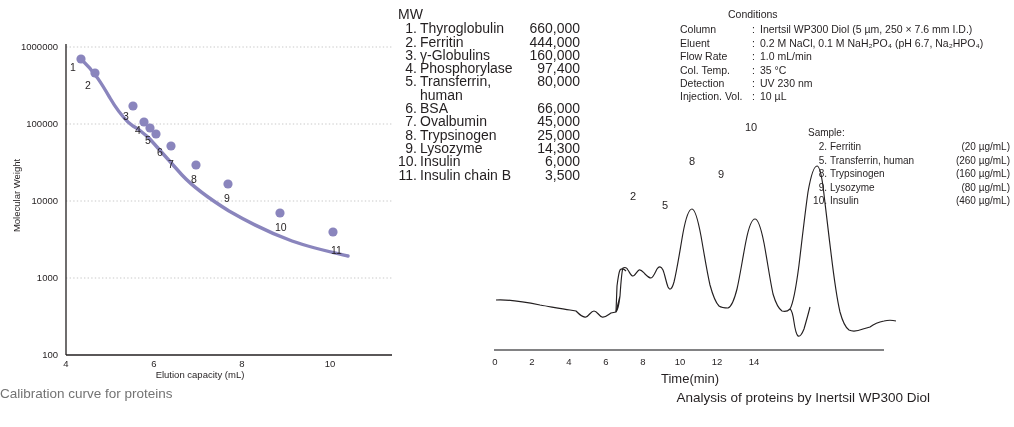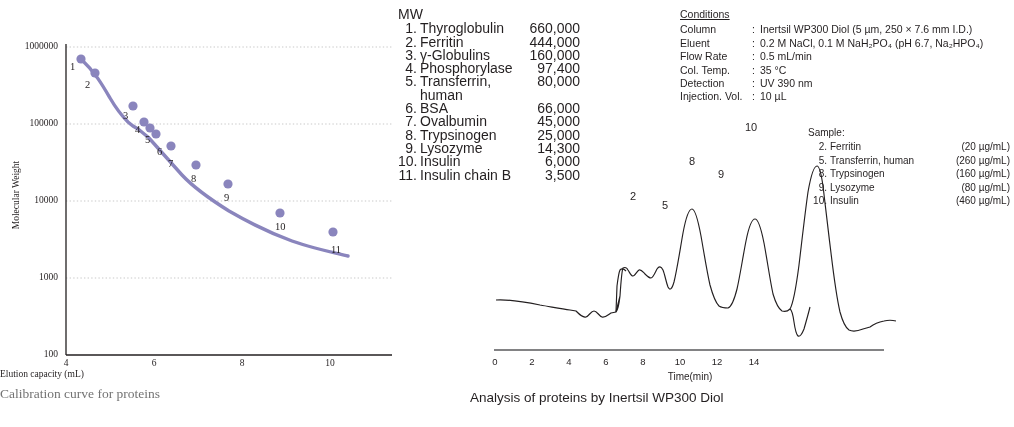--- a/index.html
+++ b/index.html
@@ -13,39 +13,40 @@
     position: relative;
     font-family: "Liberation Sans", sans-serif;
     color: #231f20;
     overflow: hidden;
   }
 
   
   #calibration-panel {
     position: absolute;
     left: 0; top: 0;
-    width: 400px; height: 427px; font-family: Liberation Serif, serif;
+    width: 400px; height: 427px;
   }
   #calibration-plot {
     position: absolute;
     left: 0; top: 0;
     width: 400px; height: 400px;
   }
   .cal-caption {
     position: absolute;
     left: 0; top: 386px;
     width: 400px;
     text-align: left;
     font-size: 13.5px;
     color: #737373;
   }
   .axis-title-x {
     position: absolute;
     left: 0; top: 369px;
     width: 400px;
+    text-align: center;
     font-size: 9.5px;
     color: #231f20;
   }
   .axis-title-y {
     position: absolute;
     left: -44px; top: 190px;
     width: 120px;
     text-align: center;
     font-size: 9.5px;
     transform: rotate(-90deg);
@@ -82,22 +83,22 @@
   .mw-val  { width: 52px; text-align: right; }
 
   
   #conditions-block {
     position: absolute;
     left: 680px; top: 8px;
     font-size: 10.5px;
     line-height: 13.4px;
   }
   #conditions-block .cond-head {
-    text-decoration: underline;
     margin-bottom: 2px;
+    margin-left: 48px;
   }
   .cond-row { display: flex; align-items: center; }
   .cond-key { width: 72px; }
   .cond-sep { width: 8px; }
   .cond-val { white-space: nowrap; }
 
   
   #sample-block {
     position: absolute;
     left: 808px; top: 126px;
@@ -118,29 +119,29 @@
   }
   #chromatogram-plot {
     position: absolute;
     left: 0; top: 0;
     width: 440px; height: 275px;
   }
   .chrom-caption {
     position: absolute;
     left: -10px; top: 280px;
     width: 460px;
-    text-align: left;
+    text-align: right;
     font-size: 13.5px;
   }
   .chrom-axis-title {
     position: absolute;
     left: 150px; top: 261px;
     width: 120px;
     text-align: center;
-    font-size: 10px;
+    font-size: 13px;
   }
   .chrom-tick {
     position: absolute;
     font-size: 9.5px;
     text-align: center;
     width: 30px;
     top: 246px;
   }
   .peak-label {
     position: absolute;
@@ -282,31 +283,31 @@
     <span class="cond-val">Inertsil WP300 Diol (5 µm, 250 × 7.6 mm I.D.)</span>
   </div>
   <div class="cond-row">
     <span class="cond-key">Eluent</span>
     <span class="cond-sep">:</span>
     <span class="cond-val">0.2 M NaCl, 0.1 M NaH₂PO₄ (pH 6.7, Na₂HPO₄)</span>
   </div>
   <div class="cond-row">
     <span class="cond-key">Flow Rate</span>
     <span class="cond-sep">:</span>
-    <span class="cond-val">0.5 mL/min</span>
+    <span class="cond-val">1.0 mL/min</span>
   </div>
   <div class="cond-row">
     <span class="cond-key">Col. Temp.</span>
     <span class="cond-sep">:</span>
     <span class="cond-val">35 °C</span>
   </div>
   <div class="cond-row">
     <span class="cond-key">Detection</span>
     <span class="cond-sep">:</span>
-    <span class="cond-val">UV 390 nm</span>
+    <span class="cond-val">UV 230 nm</span>
   </div>
   <div class="cond-row">
     <span class="cond-key">Injection. Vol.</span>
     <span class="cond-sep">:</span>
     <span class="cond-val">10 µL</span>
   </div>
 </div>
 
 <div id="sample-block">
   <div class="sample-head">Sample:</div>

